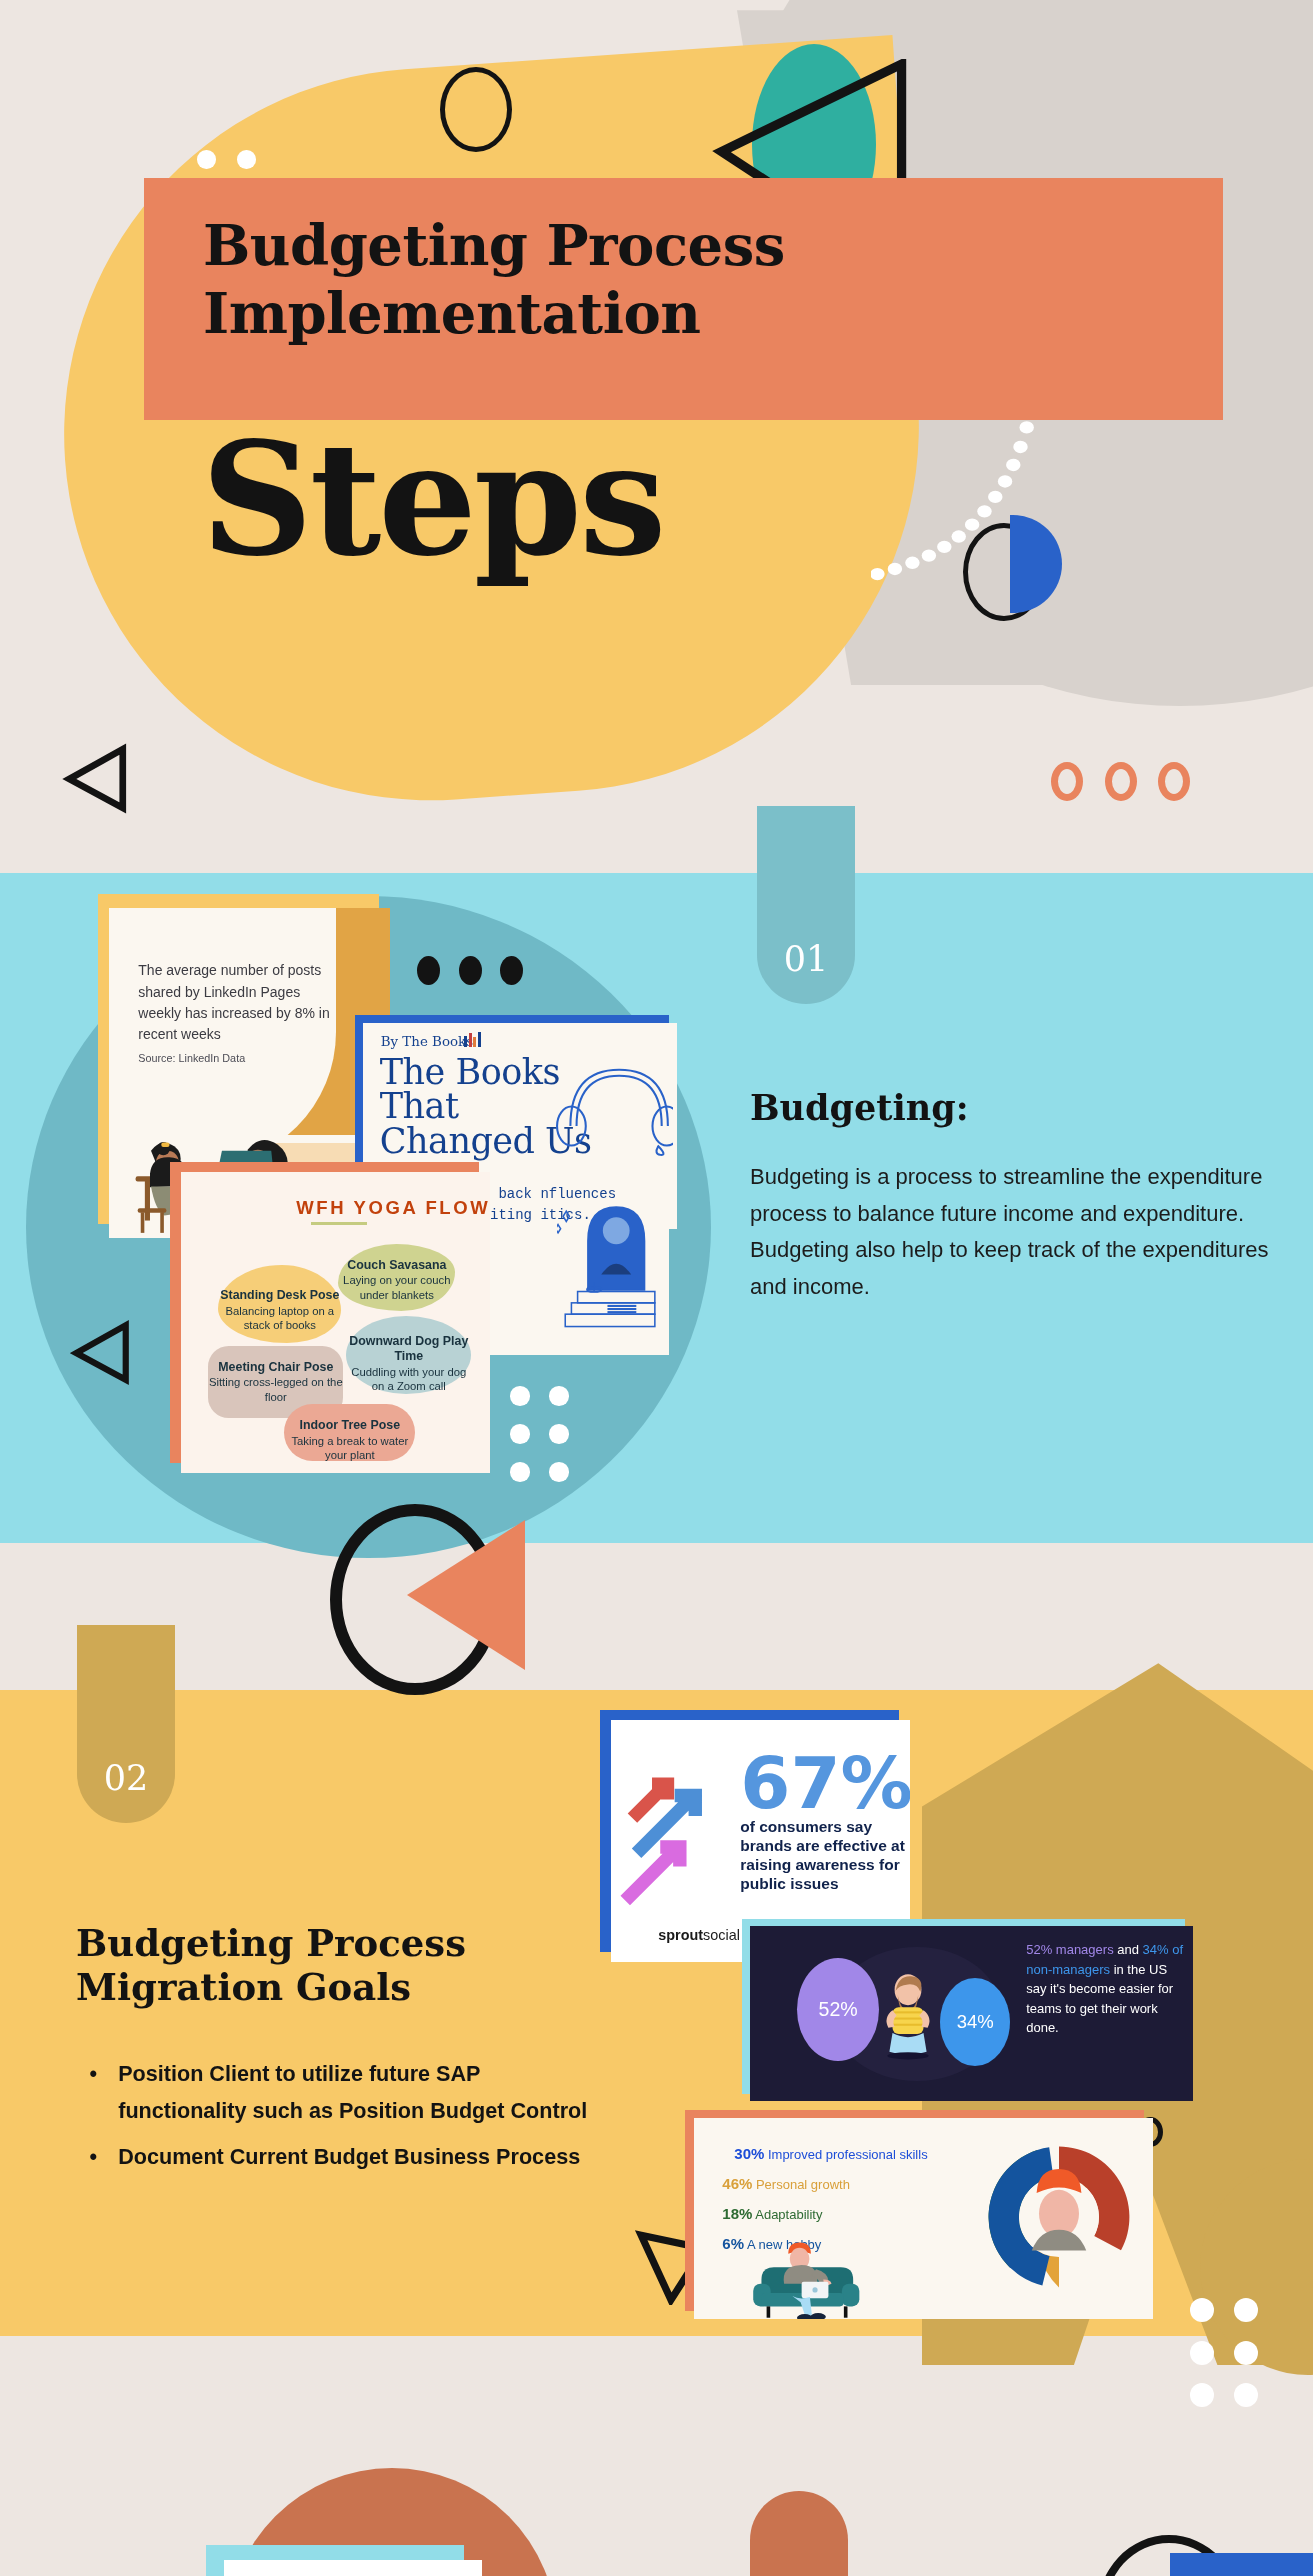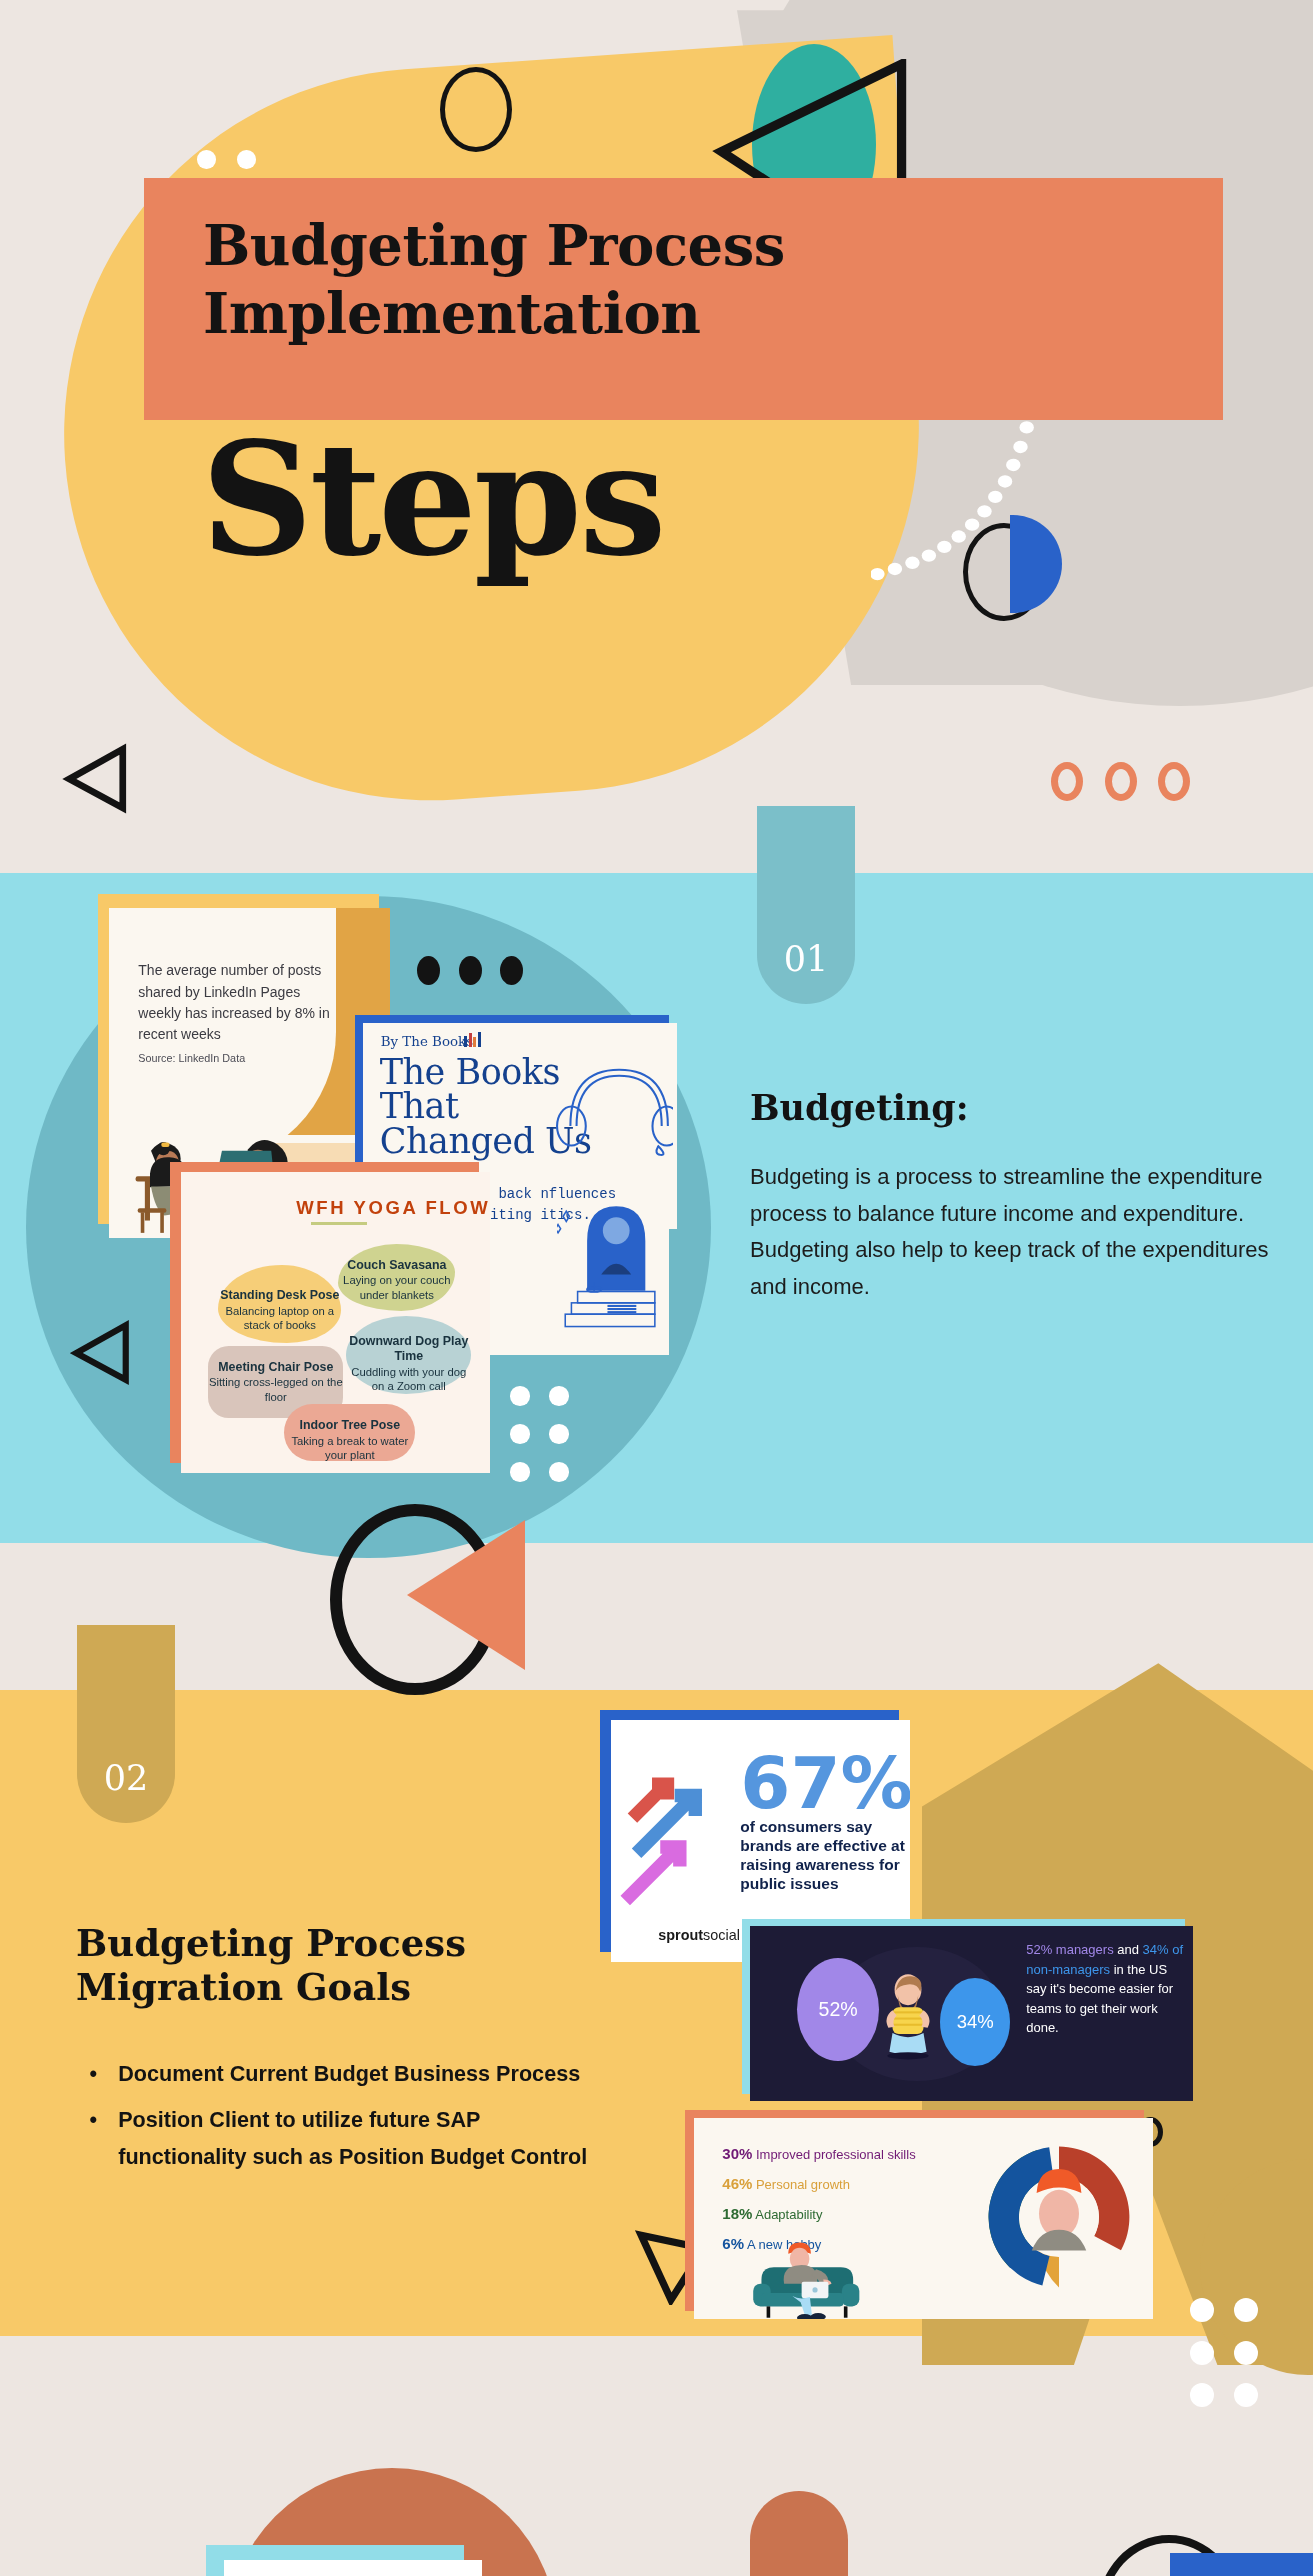--- a/index.html
+++ b/index.html
@@ -282,21 +282,21 @@
   .cardF .m52 { color:#A187E8; }
   .cardF .m34 { color:#3D96EB; }
   .cardF svg.person { position:absolute; left:127px; top:44px; }
 
   
   .cardG { left:685px; top:2110px; width:459px; height:201px; }
   .cardG .shadow { background:#E9845E; }
   .cardG .inner { left:9.3px; top:8.2px; width:459px; height:201px; background:#FBF7F0; }
   .cardG .legend { position:absolute; left:28px; top:20.6px; font-size:13px; line-height:2.0; }
   .cardG .legend div b { font-weight:bold; font-size:15px; }
-  .cardG .l1 { color:#701a75; }
+  .cardG .l1 { color:#1d4ed8;margin-left:12px; }
   .cardG .l2 { color:#D9A03A; }
   .cardG .l3 { color:#2E6B33; }
   .cardG .l4 { color:#14549E; }
   .cardG svg.donut { position:absolute; right:14.4px; top:18.5px; }
   .cardG svg.sofa { position:absolute; left:52px; top:112px; }
 
   ul { list-style:none; }
   .bullets02 li { position:relative; }
   .bullets02 li:before {
     content:"\2022"; position:absolute; left:-21.6px; top:0; font-size:21.6px;
@@ -532,22 +532,22 @@
       <span></span>
       <span></span>
       <span></span>
       <span></span>
       <span></span>
   </div>
 
   <div class="step-pill pill-02">02</div>
   <div class="sec-heading h02">Budgeting Process Migration Goals</div>
   <ul class="bullets02">
+    <li>Position Client  to utilize future SAP functionality such as  Position Budget Control</li>
     <li>Document Current Budget Business Process</li>
-    <li>Position Client  to utilize future SAP functionality such as  Position Budget Control</li>
   </ul>
 
   <div class="card cardE">
     <div class="shadow"></div>
     <div class="inner">
       <svg class="arrows" width="103" height="170" viewBox="0 0 200 330">
         <path d="M30 140 L96 74 M68 74 h30 v30" stroke="#D9544A" stroke-width="26" fill="none"></path>
         <path d="M38 208 L150 96 M112 96 h40 v40" stroke="#4D8FD6" stroke-width="26" fill="none"></path>
         <path d="M16 300 L120 196 M84 196 h38 v38" stroke="#D96BE0" stroke-width="26" fill="none"></path>
       </svg>

